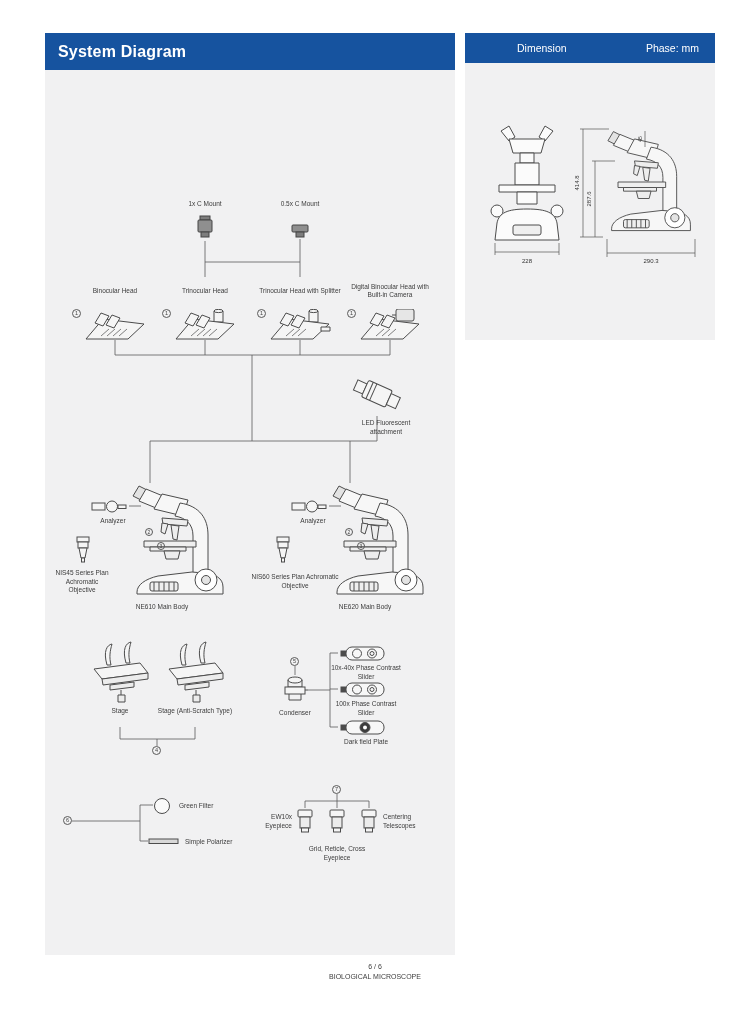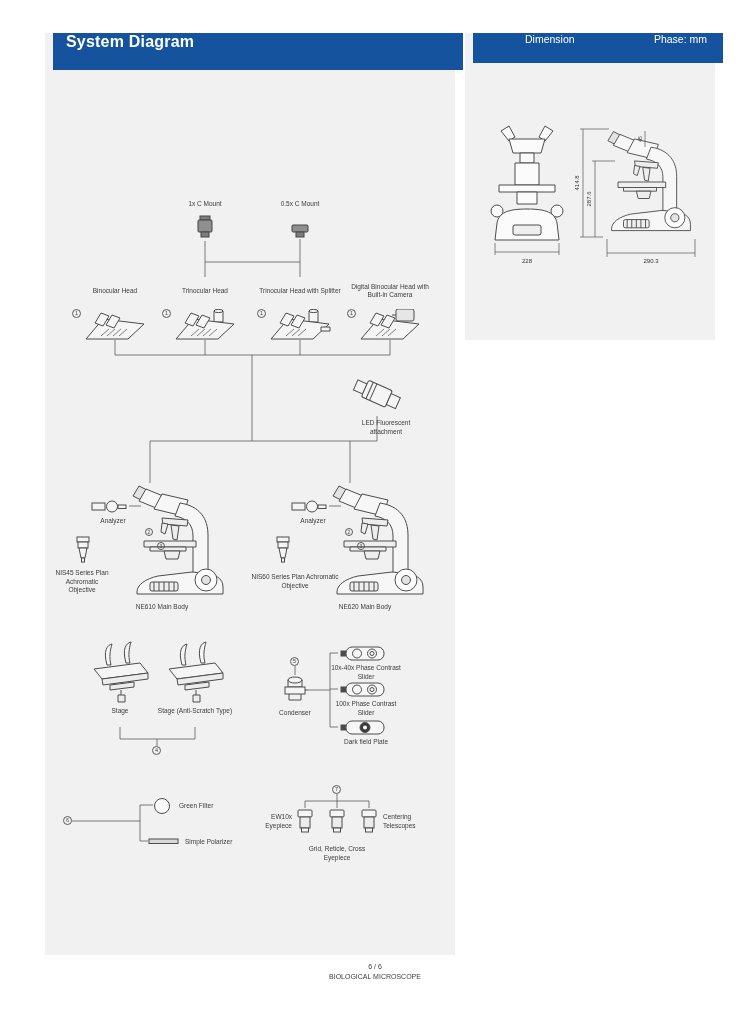--- a/index.html
+++ b/index.html
@@ -1,20 +1,20 @@
 <!DOCTYPE html>
 <html><head>
 <meta charset="utf-8">
 <style>
   * { margin:0; padding:0; box-sizing:border-box; }
   html,body { width:750px; height:1016px; background:#ffffff;
     font-family:"Liberation Sans","DejaVu Sans",sans-serif; position:relative; overflow:hidden; }
   .panel { position:absolute; background:#f1f1f2; }
-  .panel-header { position:absolute; left:8px; top:0; width:100%; background:#16539f; color:#fff;
-    display:flex; align-items:flex-start; }
+  .panel-header { position:absolute; left:0; top:0; width:100%; background:#16539f; color:#fff;
+    display:flex; align-items:center; }
   .sys-title { font-size:16px; font-weight:bold; padding-left:13px; letter-spacing:0.2px; }
   .dim-header { justify-content:space-between; padding:0 16px 0 52px; font-size:10.5px; }
   .content { position:absolute; left:0; right:0; bottom:0; }
   .lbl { position:absolute; font-size:6.5px; line-height:8.5px; color:#3b3b3b; text-align:center; }
   .lbl--left { text-align:left; }
   .lbl--right { text-align:right; }
   .head-lbl { display:flex; align-items:center; justify-content:center; height:30px; }
   .head-lbl span { display:block; width:100%; }
   .badge { position:absolute; width:9px; height:9px; border:0.8px solid #5a5a5a; border-radius:50%;
     font-size:5.5px; line-height:7.6px; text-align:center; color:#444; }

